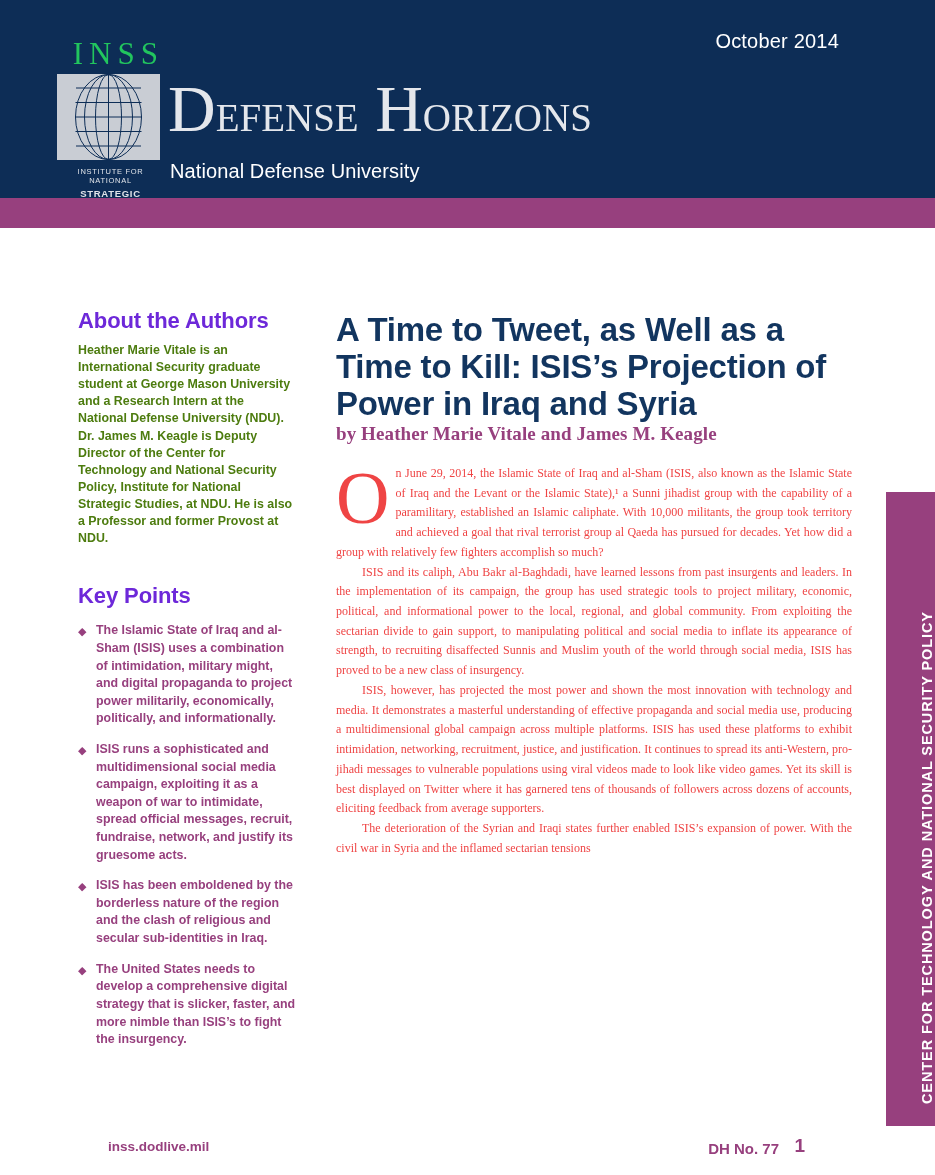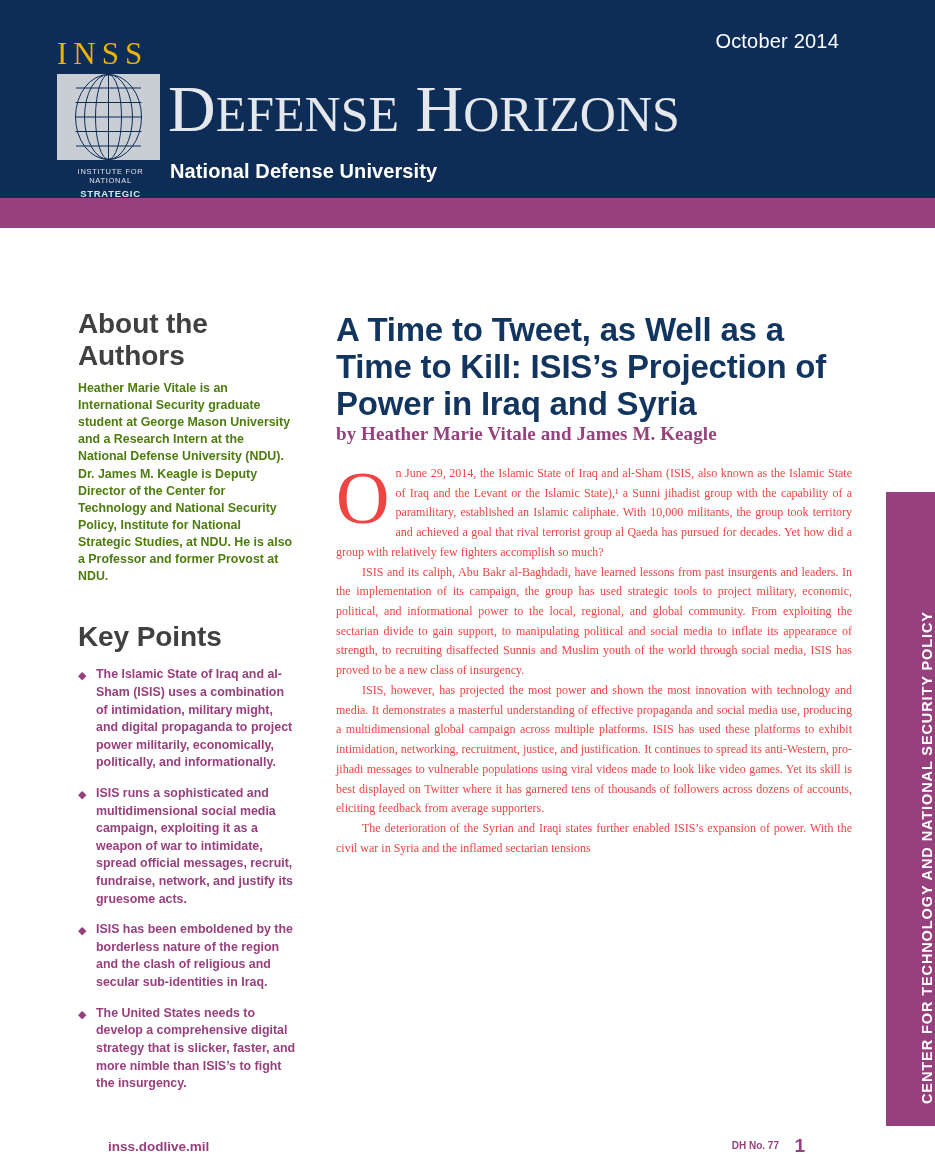--- a/index.html
+++ b/index.html
@@ -30,25 +30,25 @@
     font-size: 20px;
     font-weight: normal;
     letter-spacing: 0.2px;
   }
   #logo-block {
     position: absolute;
     left: 52px; top: 38px;
     width: 112px;
   }
   #logo-inss {
-    color: #eab308;
+    color: #22c55e;
     font-family: "Liberation Serif", serif;
     font-size: 31px;
     letter-spacing: 6px;
-    text-align: left;
+    text-align: right;
     line-height: 1;
     padding-left: 5px;
   }
   #logo-globe {
     margin-top: 5px;
     width: 103px;
     height: 86px;
     background: #c9cdd4;
     margin-left: 5px;
     position: relative;
@@ -75,27 +75,27 @@
     position: absolute;
     left: 168px; top: 76px;
     color: #e4e7ec;
     font-family: "Liberation Serif", serif;
     font-size: 66px;
     line-height: 1;
     letter-spacing: 0px;
     font-weight: normal;
   }
   #masthead-title .cap { font-size: 66px; }
-  #masthead-title .sc { font-size: 50px; }
+  #masthead-title .sc { font-size: 39px; }
   #masthead-sub {
     position: absolute;
     left: 170px; top: 160px;
     color: #ffffff;
     font-size: 20px;
-    font-weight: bold;
+    font-weight: normal;
     letter-spacing: 0.1px;
   }
   #accent-band {
     position: absolute;
     left: 0; top: 198px;
     width: 935px; height: 30px;
     background: #97407e;
   }
 
   
@@ -119,22 +119,22 @@
   }
 
   
   #sidebar {
     position: absolute;
     left: 78px; top: 308px;
     width: 225px;
     color: #97407e;
   }
   .side-heading {
-    color: #404040;
-    font-size: 28px;
+    color: #6d28d9;
+    font-size: 22px;
     font-weight: bold;
     letter-spacing: -0.1px;
     margin: 0 0 8px 0;
   }
   #authors-body {
     font-size: 12.4px;
     font-weight: bold;
     line-height: 1.38;
     color: #4d7c0f;
     width: 218px;
@@ -219,21 +219,21 @@
     position: absolute;
     left: 108px; top: 0;
     color: #97407e;
     font-size: 13.5px;
     font-weight: bold;
   }
   #footer-issue {
     position: absolute;
     right: 104px; top: 1px;
     color: #97407e;
-    font-size: 10px;
+    font-size: 15px;
     font-weight: bold;
   }
   #footer-page {
     position: absolute;
     right: 78px; top: -4px;
     color: #97407e;
     font-size: 19px;
     font-weight: bold;
   }
 </style>

